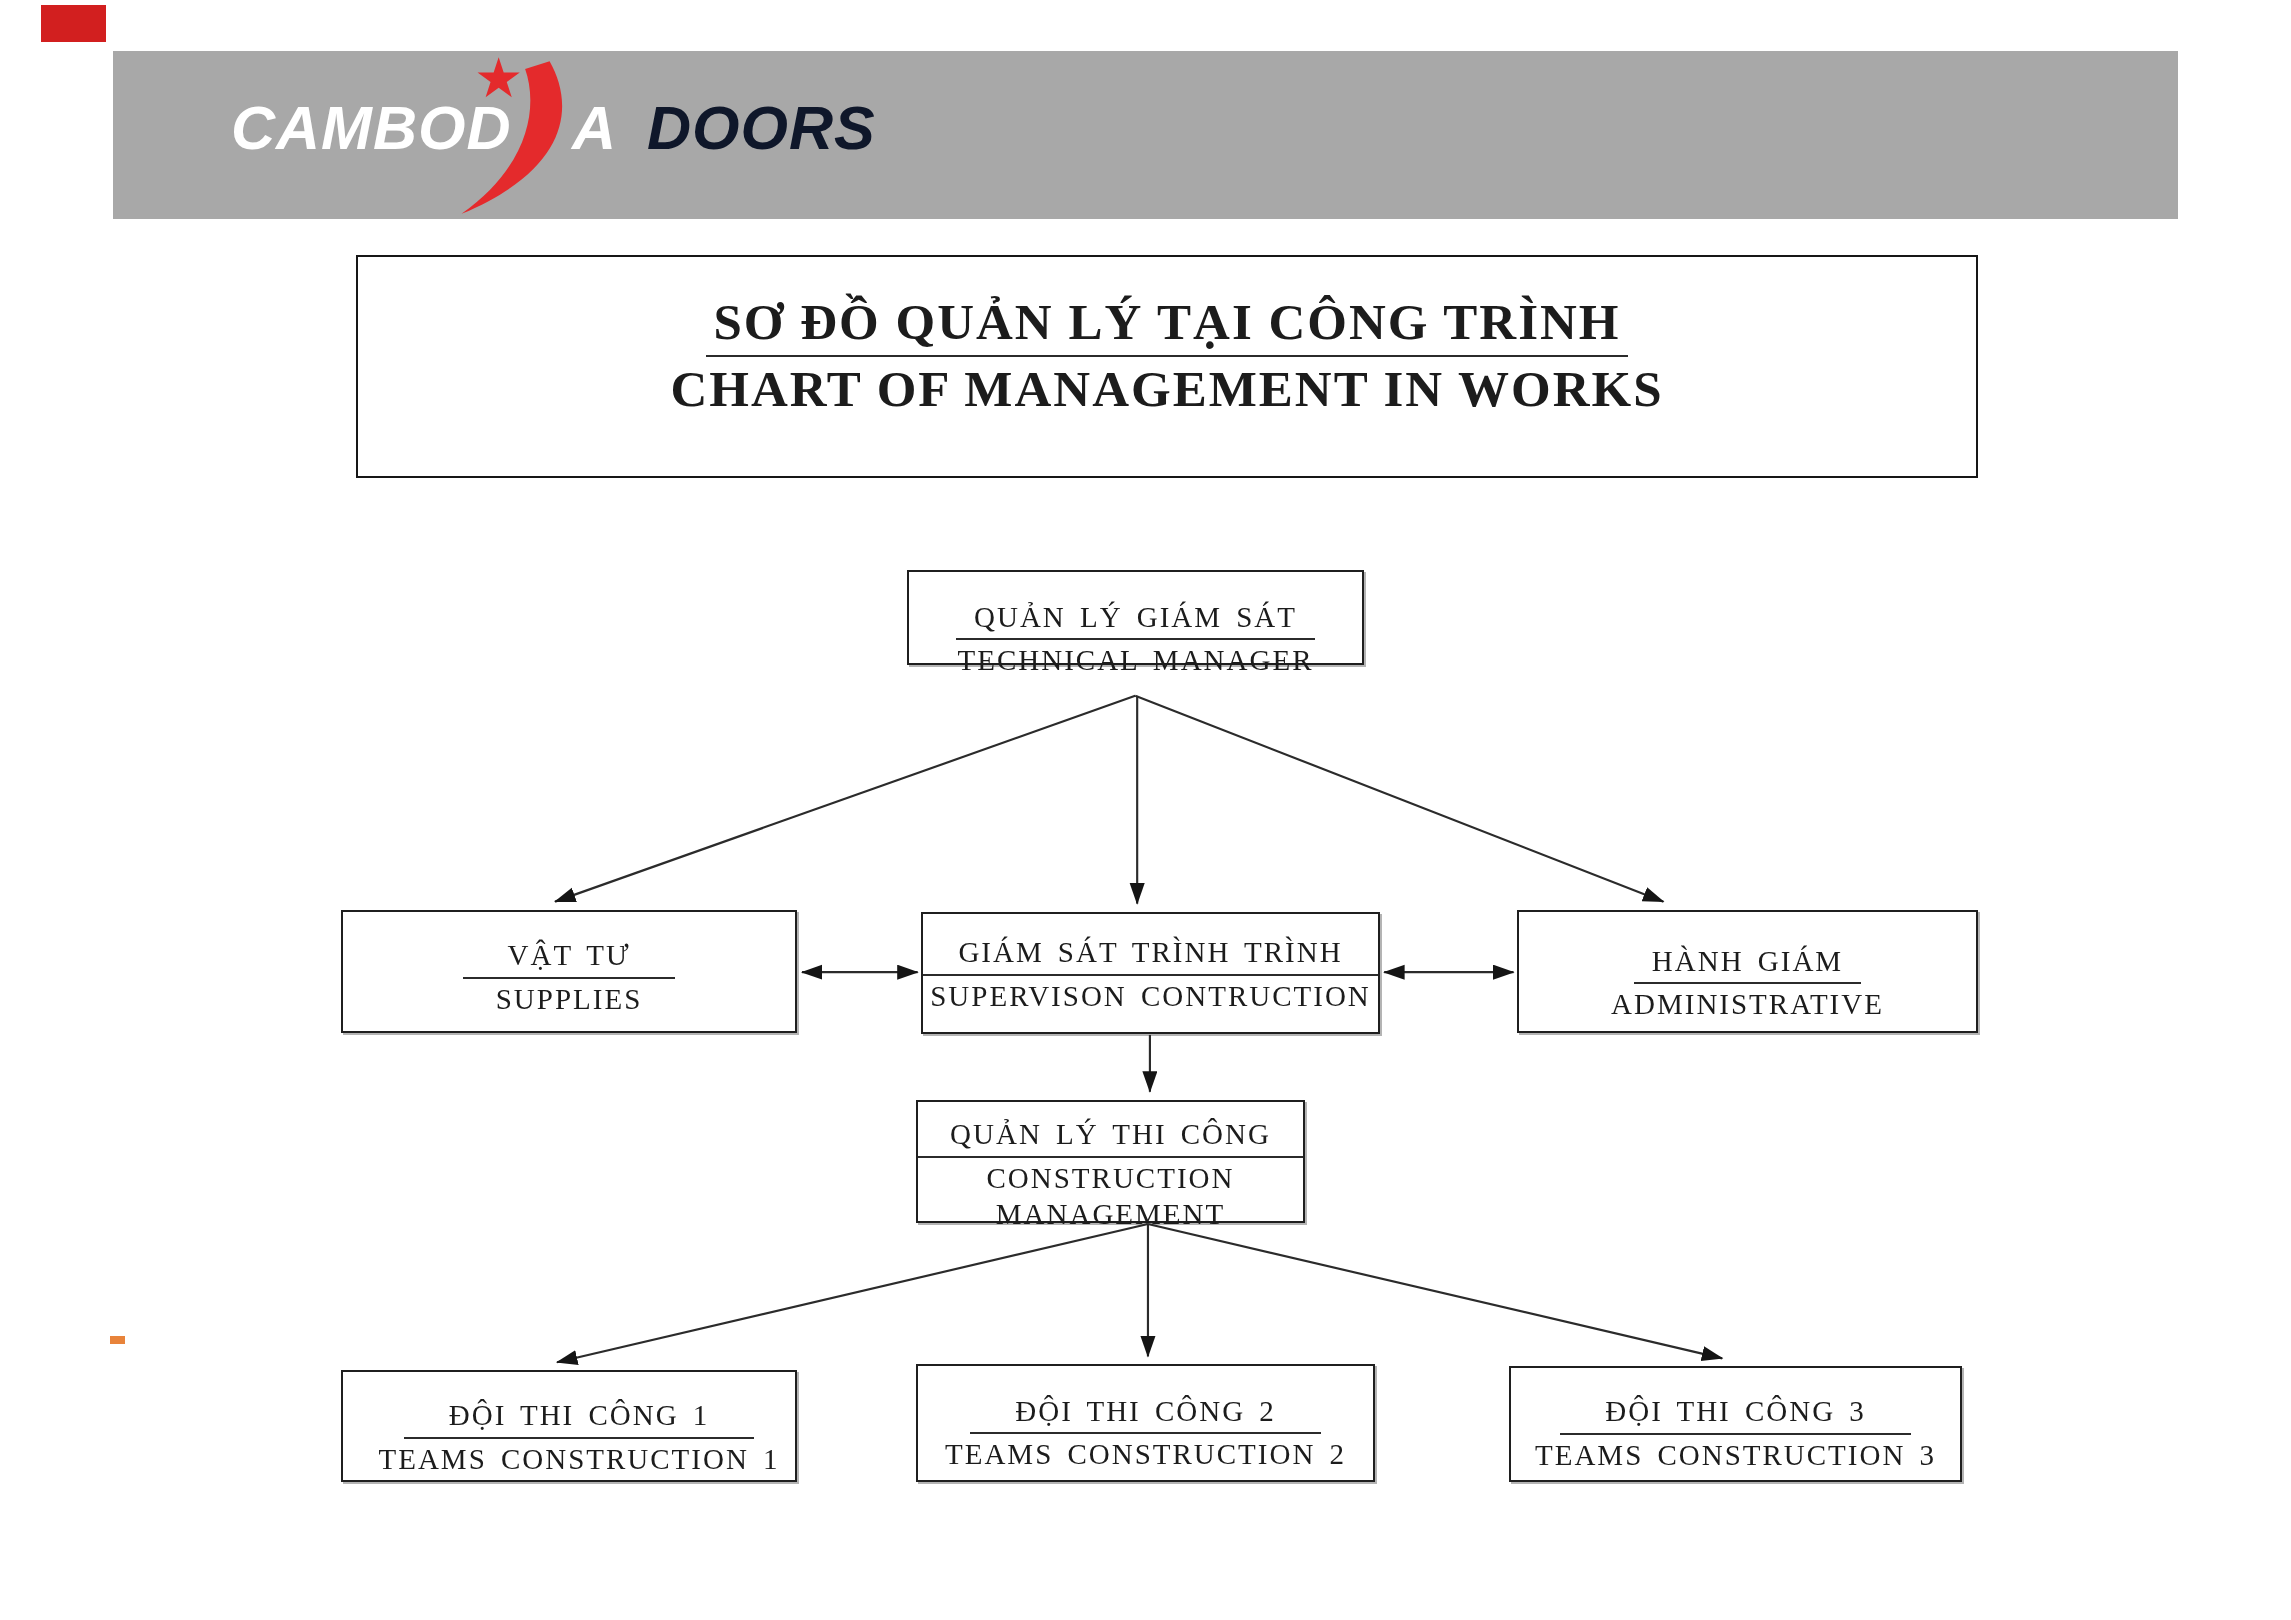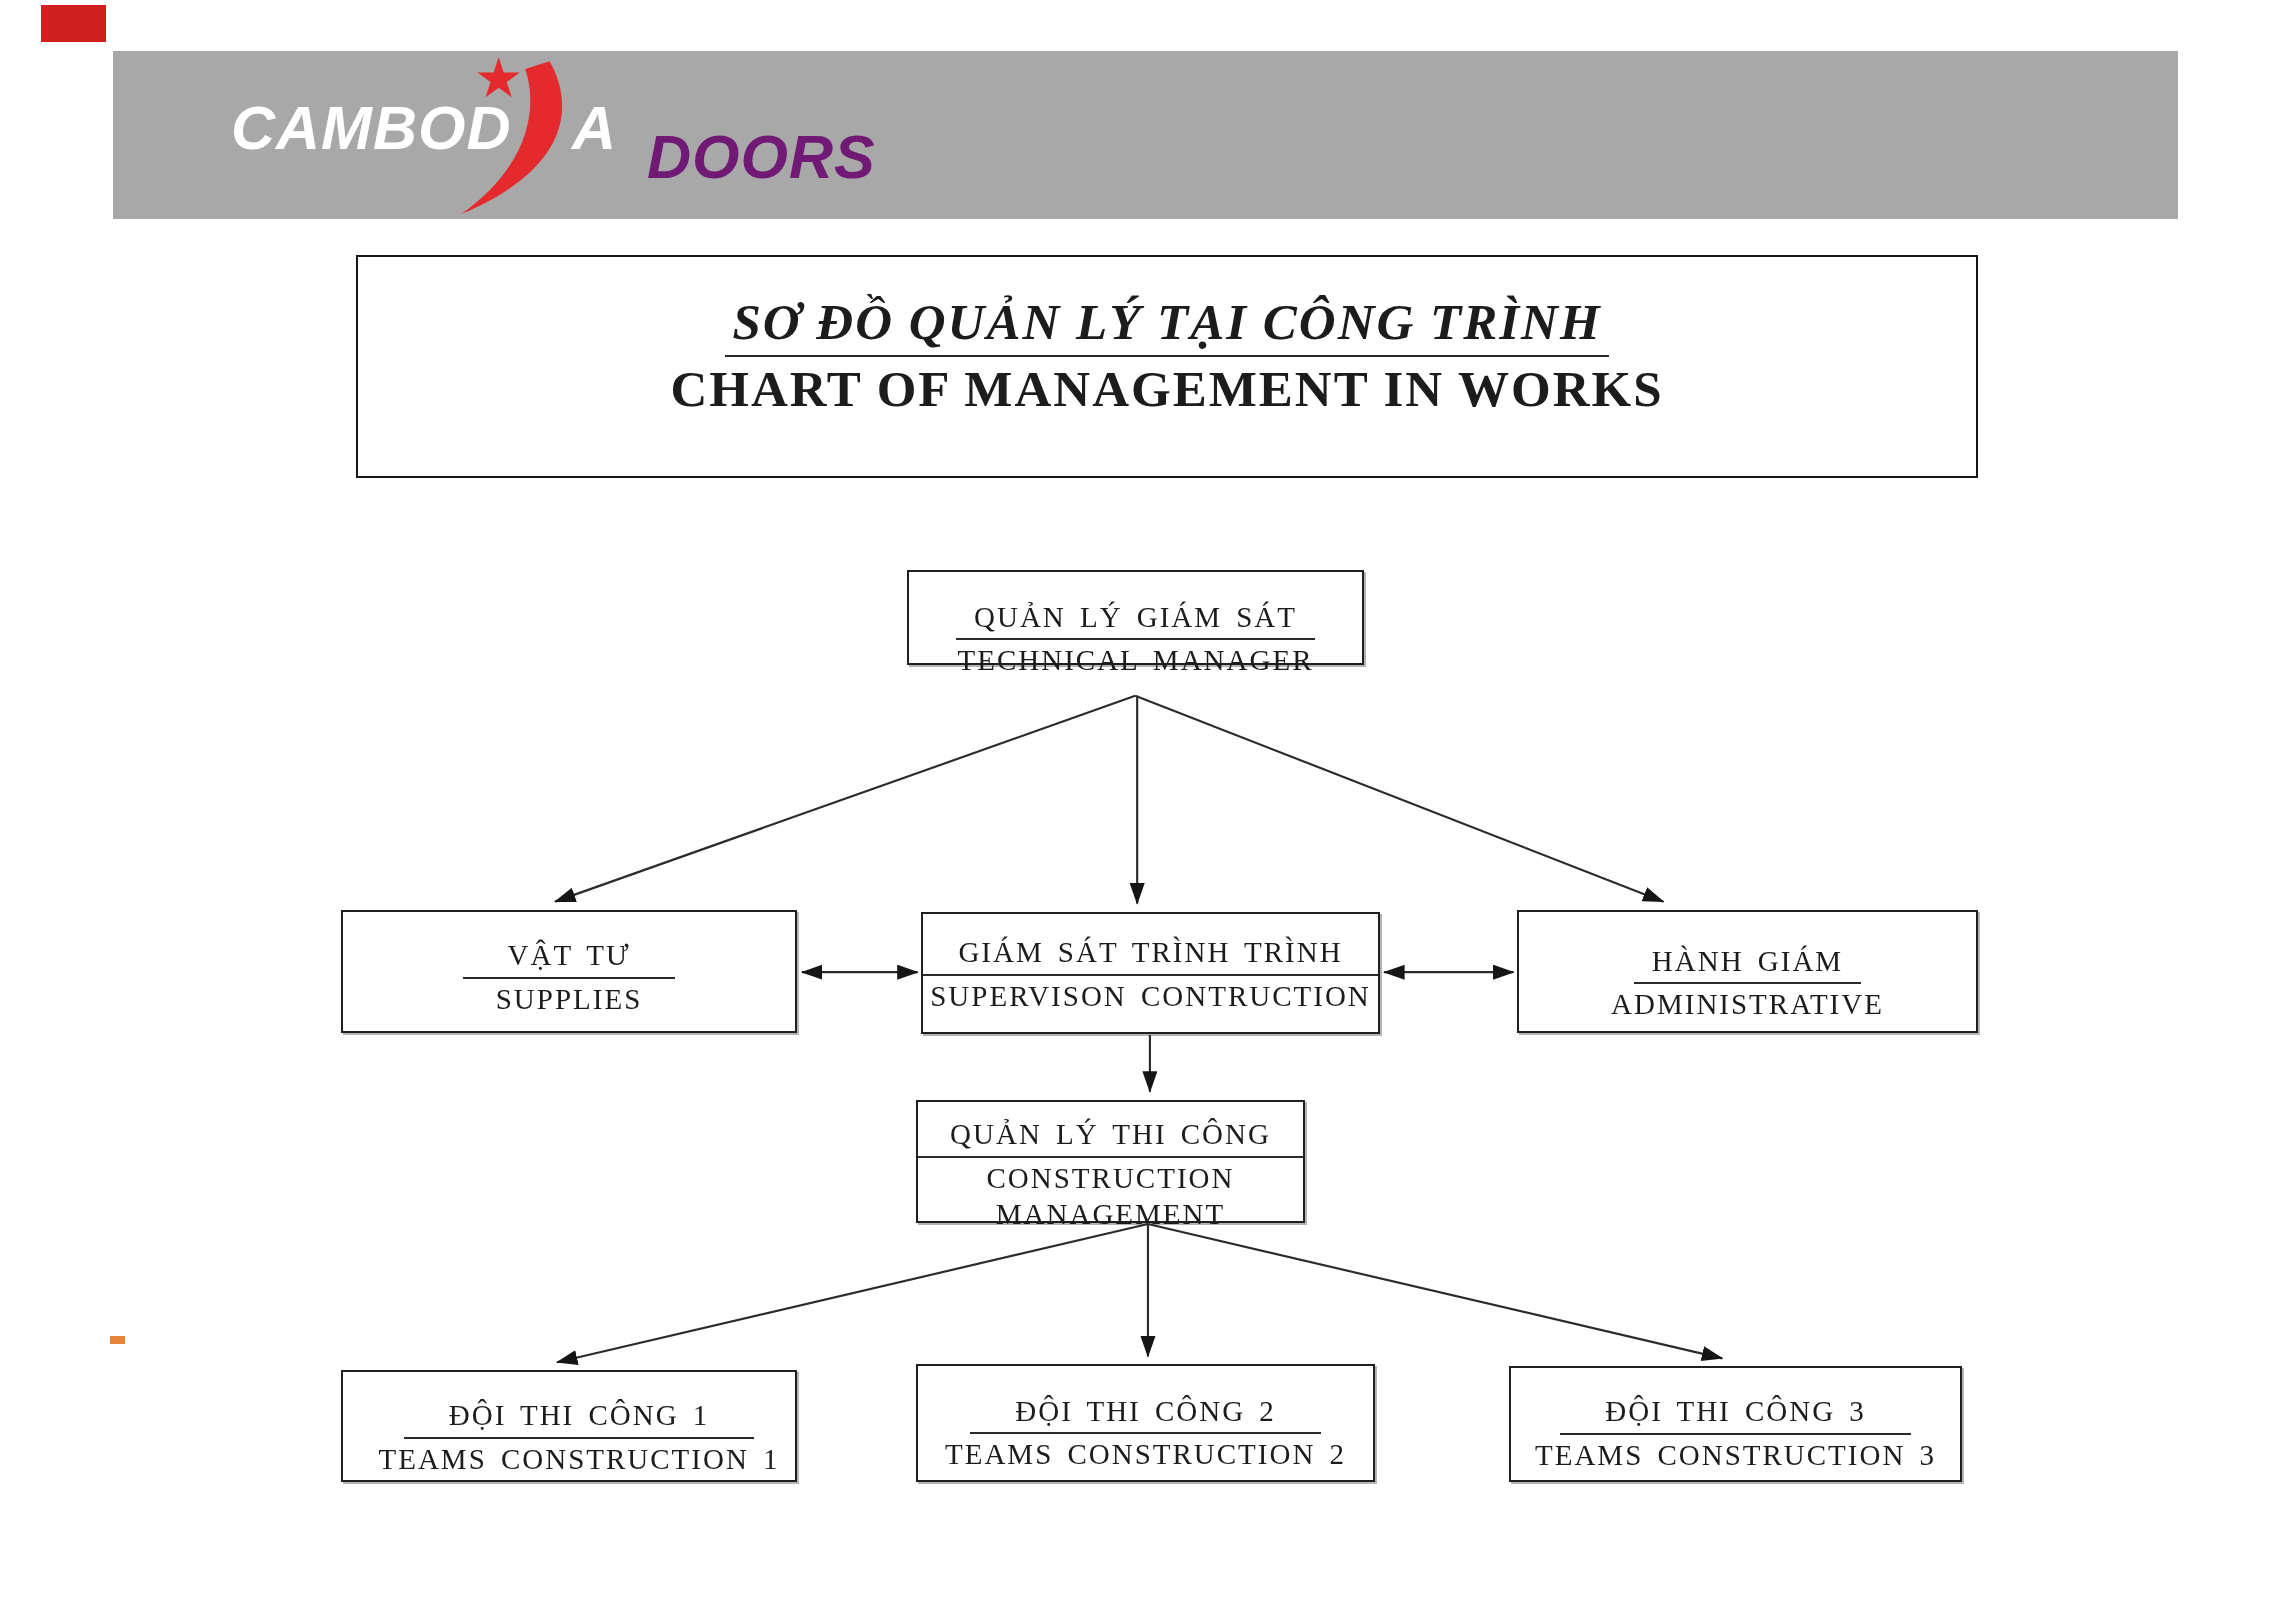--- a/index.html
+++ b/index.html
@@ -10,29 +10,29 @@
   .corner-mark{position:absolute;left:41px;top:4.9px;width:65px;height:37px;background:#d21f1f;}
 
   
   .banner{position:absolute;left:113px;top:51px;width:2065px;height:168px;background:#a8a8a8;}
   .logo{position:absolute;left:118px;top:0;width:765px;height:208px;}
   .logo span{position:absolute;white-space:nowrap;}
   .logo-txt{font-family:"Liberation Sans",sans-serif;font-style:italic;font-weight:bold;
             font-size:61px;letter-spacing:1px;line-height:1;}
   .logo-cambod{left:0;top:47px;color:#ffffff;}
   .logo-a{left:341px;top:47px;color:#ffffff;}
-  .logo-doors{left:416px;top:47px;color:#701a75;margin-top:29px;}
+  .logo-doors{left:416px;top:47px;color:#0f172a;}
   .logo-star{left:243px;top:0px;color:#e42a2c;font-size:55px;line-height:1;}
   .logo-swoosh{position:absolute;left:209px;top:7.8px;}
 
   
   .title-box{position:absolute;left:356px;top:255px;width:1622px;height:223px;
              border:2.9px solid #161616;box-sizing:border-box;text-align:center;padding-top:37px;}
   .title-vi{display:inline-block;font-size:51px;letter-spacing:2px;font-weight:bold;
-            border-bottom:2.9px solid #2b2b2b;padding:0 7.8px 3.9px 7.8px;line-height:1.12;font-style:italic;}
+            border-bottom:2.9px solid #2b2b2b;padding:0 7.8px 3.9px 7.8px;line-height:1.12;}
   .title-en{font-size:51px;letter-spacing:2px;font-weight:bold;line-height:1.2;margin-top:2px;}
 
   
   .node{position:absolute;background:#ffffff;border:2.9px solid #1f1f1f;box-sizing:border-box;
         text-align:center;box-shadow:2px 2px 0 #b4b4b4;}
   .node .vi{display:inline-block;font-size:29px;letter-spacing:2px;word-spacing:4.9px;line-height:1.15;
             border-bottom:2px solid #2b2b2b;padding:0 17.6px 3.9px 17.6px;}
   .node .vi.full{display:block;width:auto;padding:0 0 4.9px 0;margin:0 0 2px 0;
                  border-bottom:2px solid #2b2b2b;}
   .node .vi.wide{padding-left:45px;padding-right:45px;}

